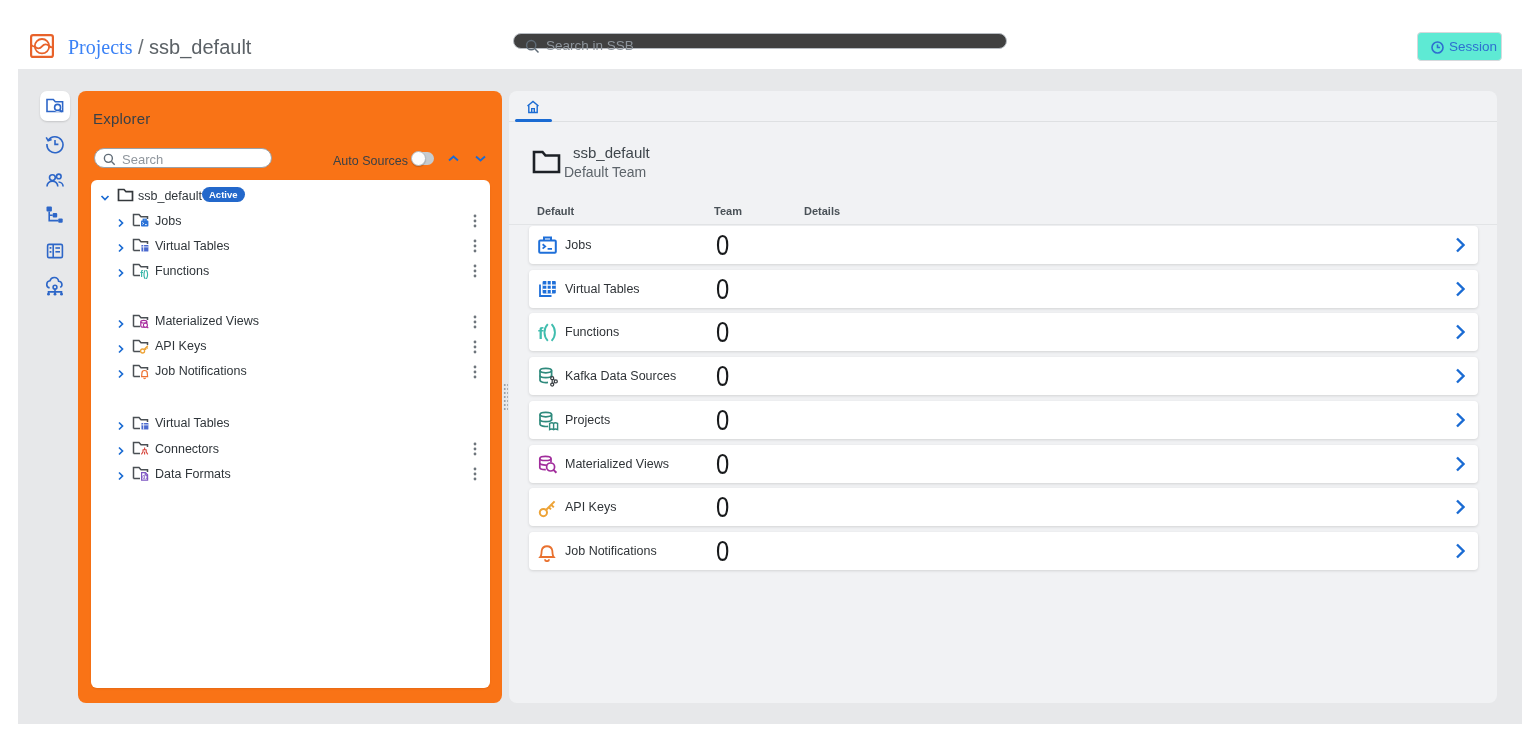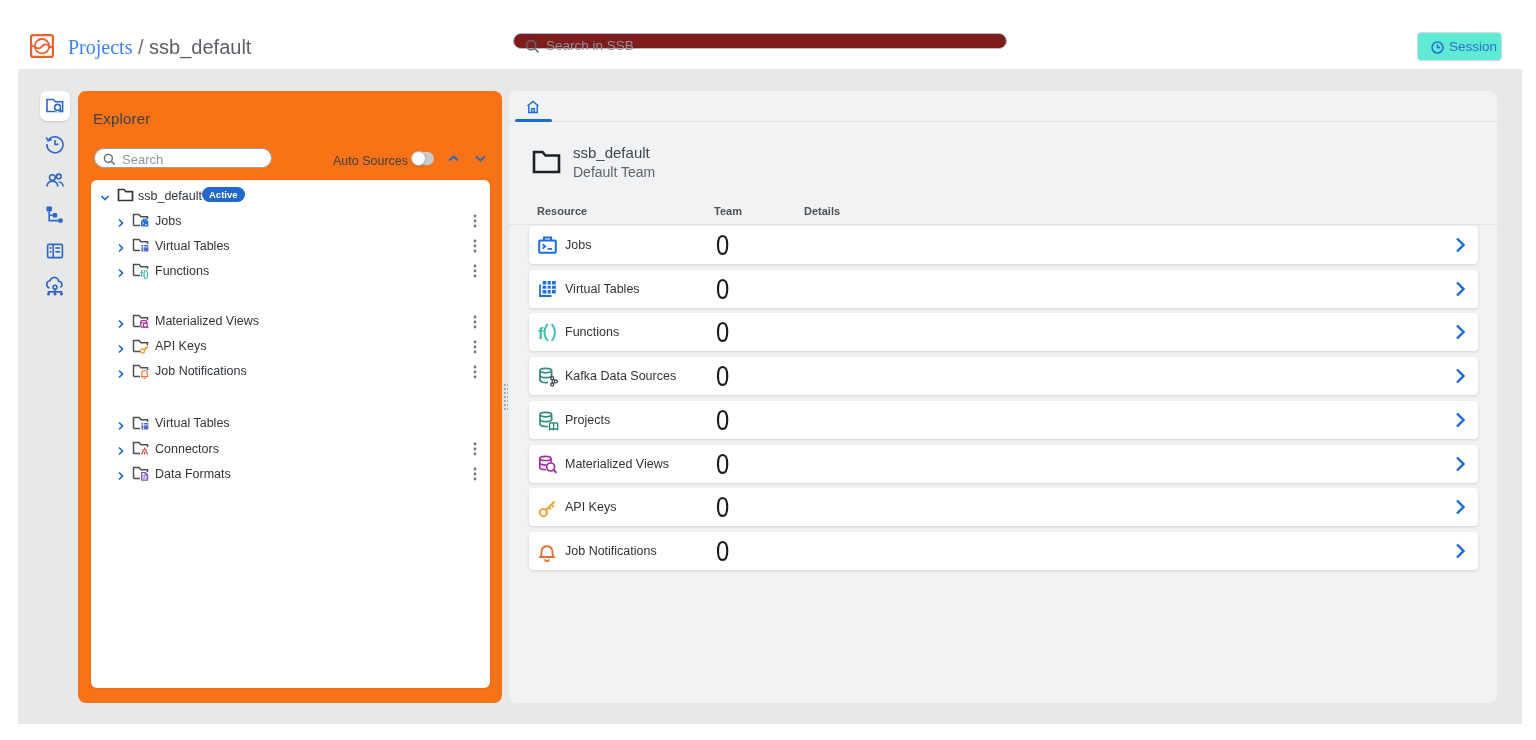--- a/index.html
+++ b/index.html
@@ -2,21 +2,21 @@
 <html><head>
 <meta charset="utf-8">
 <style>
   * { margin:0; padding:0; box-sizing:border-box; }
   html,body { width:1536px; height:740px; background:#fff; font-family:"Liberation Sans", sans-serif; overflow:hidden; }
   .abs { position:absolute; }
   
   #header { position:absolute; left:0; top:0; width:1536px; height:69px; background:#fff; }
   #crumb { position:absolute; left:68px; top:36px; font-size:20px; color:#5b6166; }
   #crumb .lnk { color:#3b82f6;font-family:Liberation Serif, serif; }
-  #hsearch { position:absolute; left:513px; top:33px; width:494px; height:16px; border:1px solid #b7bcc2; border-radius:10px; background:#7f1d1d; }
+  #hsearch { position:absolute; left:513px; top:33px; width:494px; height:16px; border:1px solid #b7bcc2; border-radius:10px; background:#404040; }
   #hsearch .ph { position:absolute; left:32px; top:4px; font-size:13.5px; color:#8d949b; }
   #sessbtn { position:absolute; left:1417px; top:32px; width:85px; height:29px; border:1px solid #d6d9dc; border-radius:4px; background:#5eead4; }
   #sessbtn .t { position:absolute; left:31px; top:6px; font-size:13.5px; color:#2e6fd0; }
   
   #main { position:absolute; left:18px; top:69px; width:1504px; height:655px; background:#e7e8ea; }
   
   .navbtn { position:absolute; width:30px; height:30px; border-radius:7px; }
   .navbtn.active { background:#fff; box-shadow:0 1px 2px rgba(0,0,0,.15); }
   .navbtn svg { position:absolute; left:5px; top:5px; }
   
@@ -30,21 +30,21 @@
   #tree { position:absolute; left:13px; top:89px; width:399px; height:508px; background:#fff; border-radius:6px; box-shadow:0 1px 2px rgba(0,0,0,.08); }
   .trow { position:absolute; left:0; width:100%; height:25px; }
   .trow .txt { position:absolute; top:5.5px; font-size:12.5px; color:#2f353a; }
   .trow .dots { position:absolute; left:382px; top:6px; }
   .badge { position:absolute; left:111px; top:4px; height:15px; padding:0 7px; background:#2368cb; border-radius:8px; color:#fff; font-size:9.5px; font-weight:bold; line-height:15px; }
   
   #rp { position:absolute; left:509px; top:91px; width:988px; height:612px; background:#f1f2f4; border-radius:8px; }
   #tabbar { position:absolute; left:0; top:0; width:988px; height:31px; border-bottom:1px solid #dee0e2; }
   #tabund { position:absolute; left:6px; top:28px; width:37px; height:3px; background:#1a6bd3; border-radius:2px; }
   #teamttl { position:absolute; left:64px; top:53px; font-size:15px; color:#3f464c; }
-  #teamsub { position:absolute; left:64px; top:73px; font-size:14px; color:#5d646a;text-align:right; }
+  #teamsub { position:absolute; left:55px; top:73px; font-size:14px; color:#5d646a;text-align:right; }
   .thead { position:absolute; top:114px; font-size:11px; font-weight:bold; color:#4a5157; }
   .card { position:absolute; left:20px; width:949px; height:38px; background:#fff; border-radius:4px; box-shadow:0 1px 3px rgba(0,0,0,.13); }
   .card .lbl { position:absolute; left:36px; top:12px; font-size:12.5px; color:#2f3337; }
   .card .zero { position:absolute; left:187px; top:3px; font-size:29px; font-weight:400; color:#17191b; transform:scaleX(.82); transform-origin:left top; }
   .card .chev { position:absolute; left:926px; top:11px; }
   .card .icon { position:absolute; left:9px; top:10px; }
   
   #handle { position:absolute; left:503px; top:383px; width:5px; height:29px;
     background-image:radial-gradient(circle, #9aa0a6 0.9px, transparent 1.1px);
     background-size:3.4px 4px; }
@@ -255,21 +255,21 @@
   <div class="abs" style="left:0;top:133px;width:988px;height:1px;background:#e2e4e6"></div>
   <svg class="abs" style="left:17px;top:9px" width="14" height="14" viewBox="0 0 14 14">
       <path d="M1.5 6 L7 1.5 L12.5 6 M2.8 5.4 V12.5 H11.2 V5.4 M5.7 12.5 V8.6 H8.3 V12.5" fill="none" stroke="#1a6bd3" stroke-width="1.4"></path>
     </svg>
   <div id="tabund"></div>
   <svg class="abs" style="left:23px;top:59px" width="29" height="24" viewBox="0 0 29 24">
       <path d="M2 22 V2 H10.5 L13.5 5.5 H27 V22 Z" fill="none" stroke="#1d2126" stroke-width="2.6"></path>
     </svg>
   <div id="teamttl">ssb_default</div>
   <div id="teamsub">Default Team</div>
-  <span class="thead" style="left:28px">Resource</span>
+  <span class="thead" style="left:28px">Default</span>
   <span class="thead" style="left:205px">Team</span>
   <span class="thead" style="left:295px">Details</span>
   <div id="cards">
       <div class="card" style="top: 135px;">
         <svg class="icon" width="19" height="18" viewBox="0 0 19 18">
           <rect x="1.2" y="4.6" width="16.6" height="12.2" rx="1" fill="none" stroke="#1e6fd9" stroke-width="2"></rect>
           <path d="M6 4.2 V1.6 H13 V4.2" fill="none" stroke="#1e6fd9" stroke-width="2"></path>
           <path d="M4.6 8.2 l2.6 2.2 -2.6 2.2 M9.6 12.8 h4.4" fill="none" stroke="#1e6fd9" stroke-width="1.8"></path>
         </svg>
         <span class="lbl">Jobs</span>

